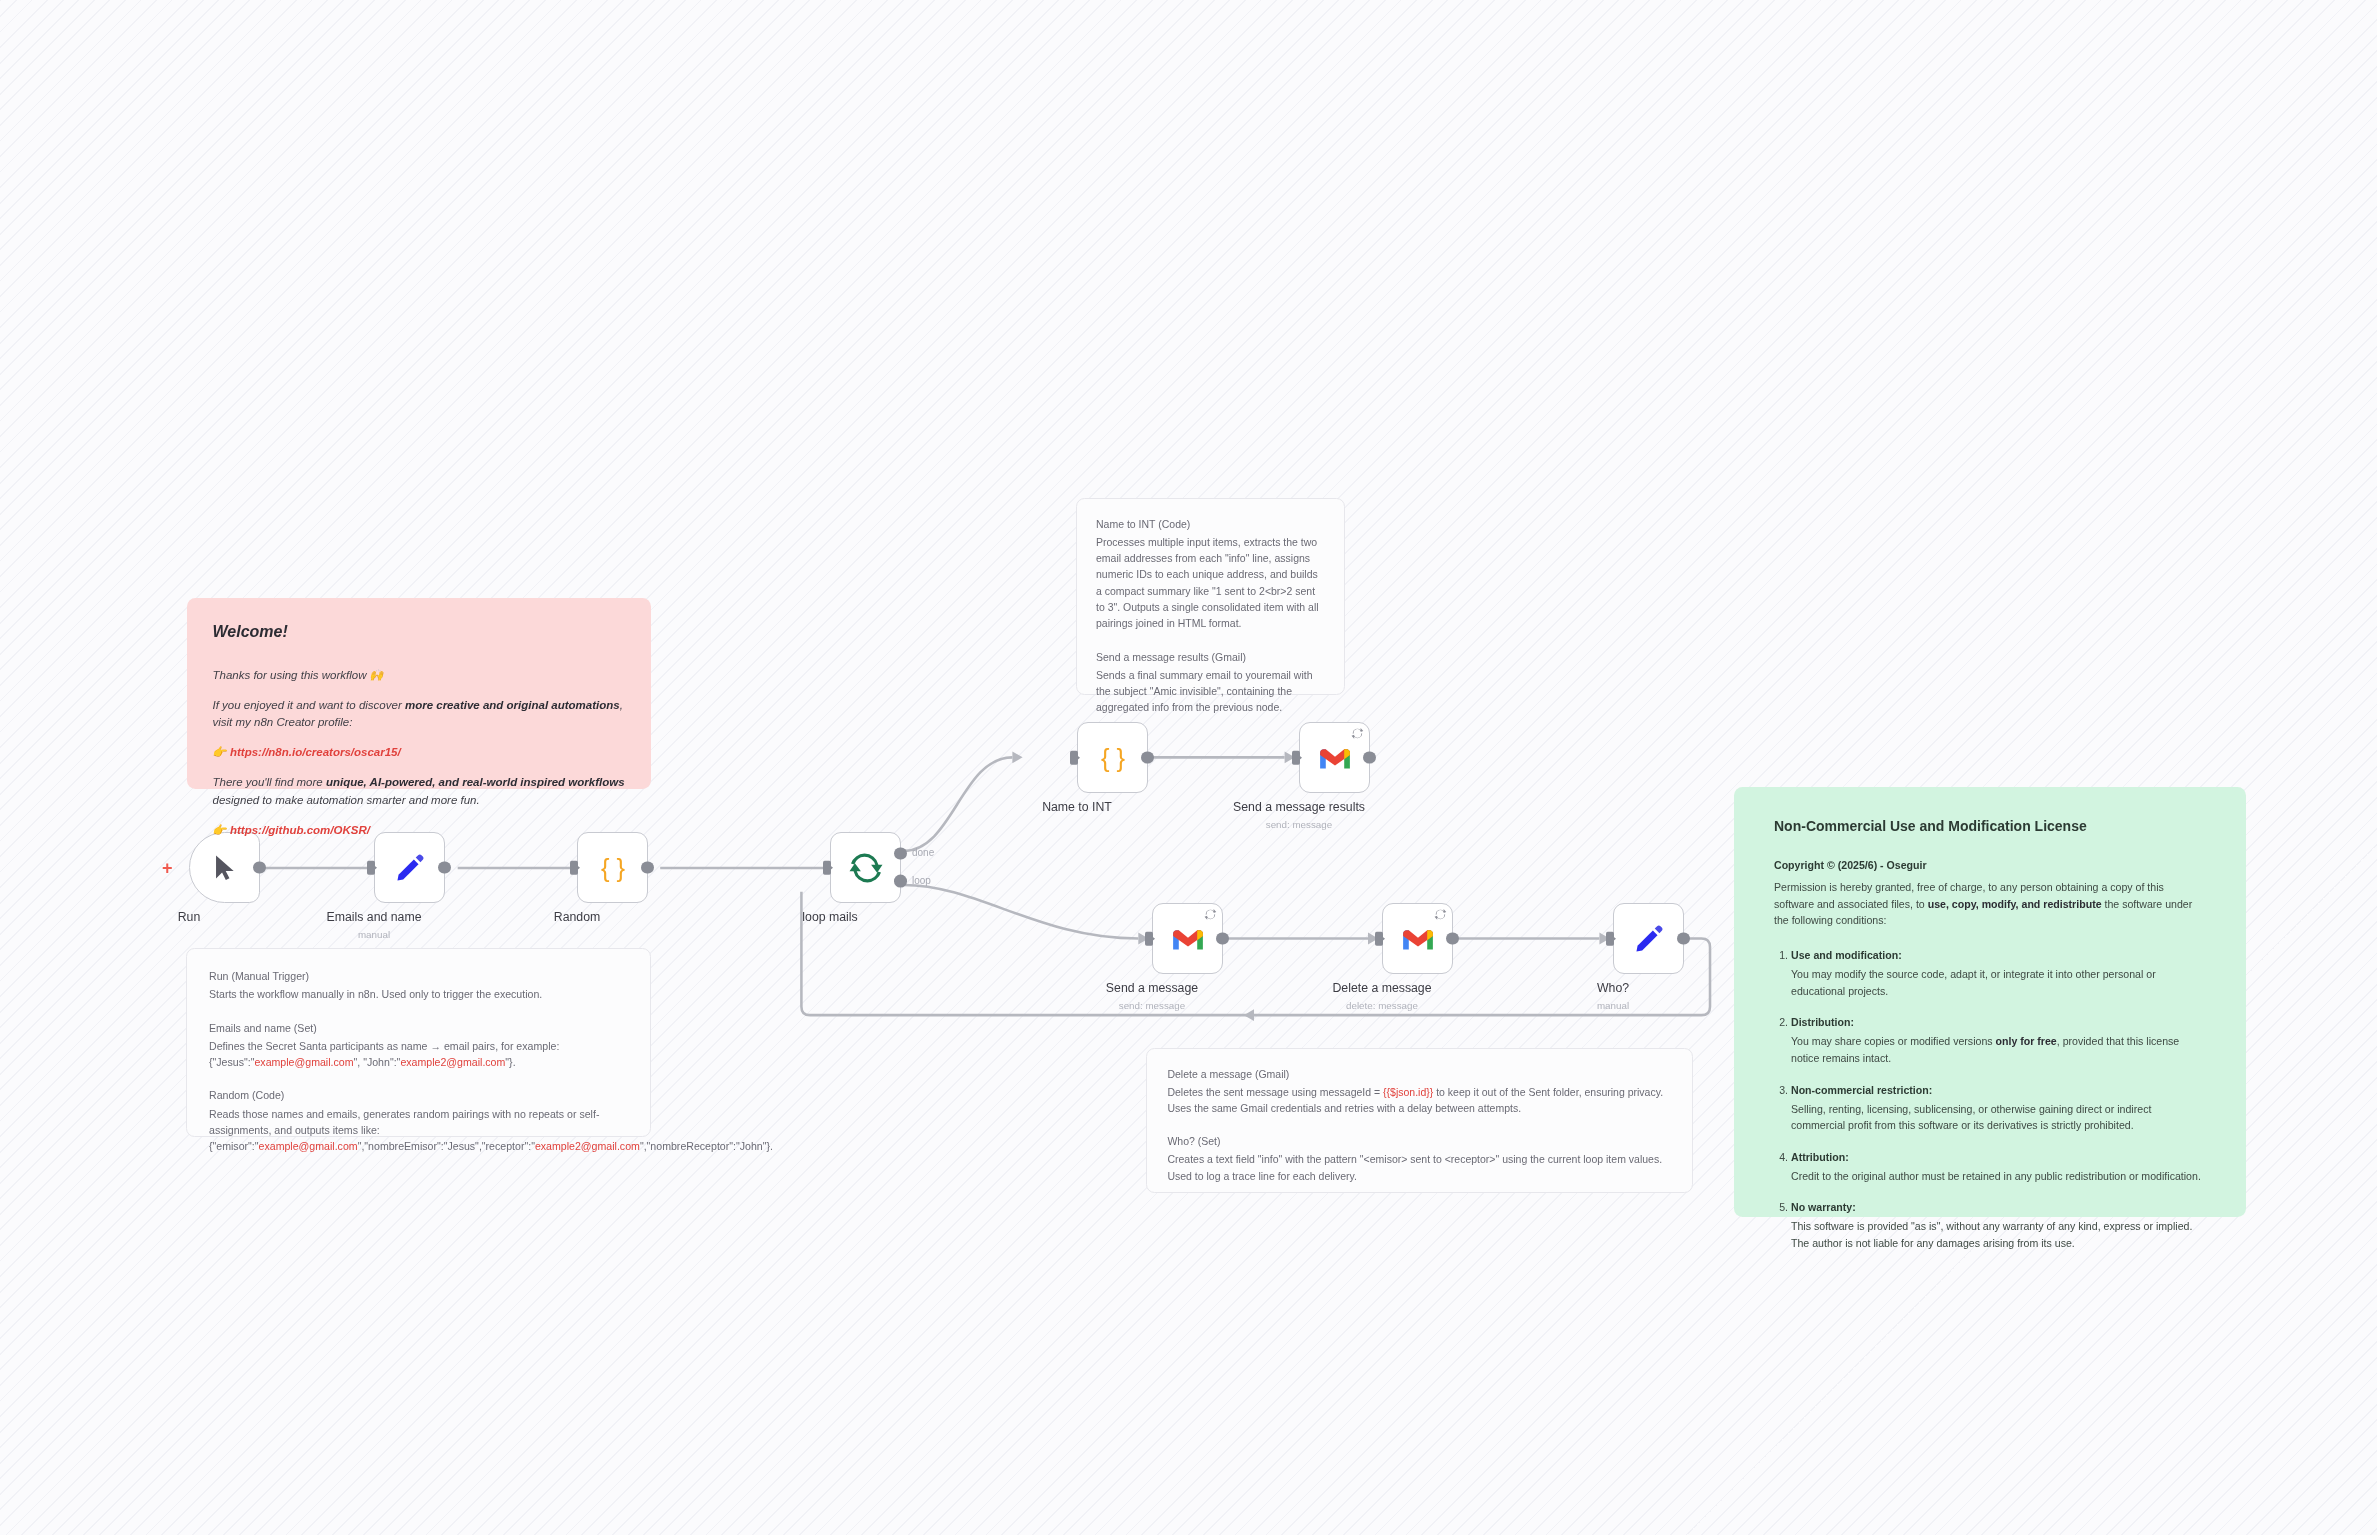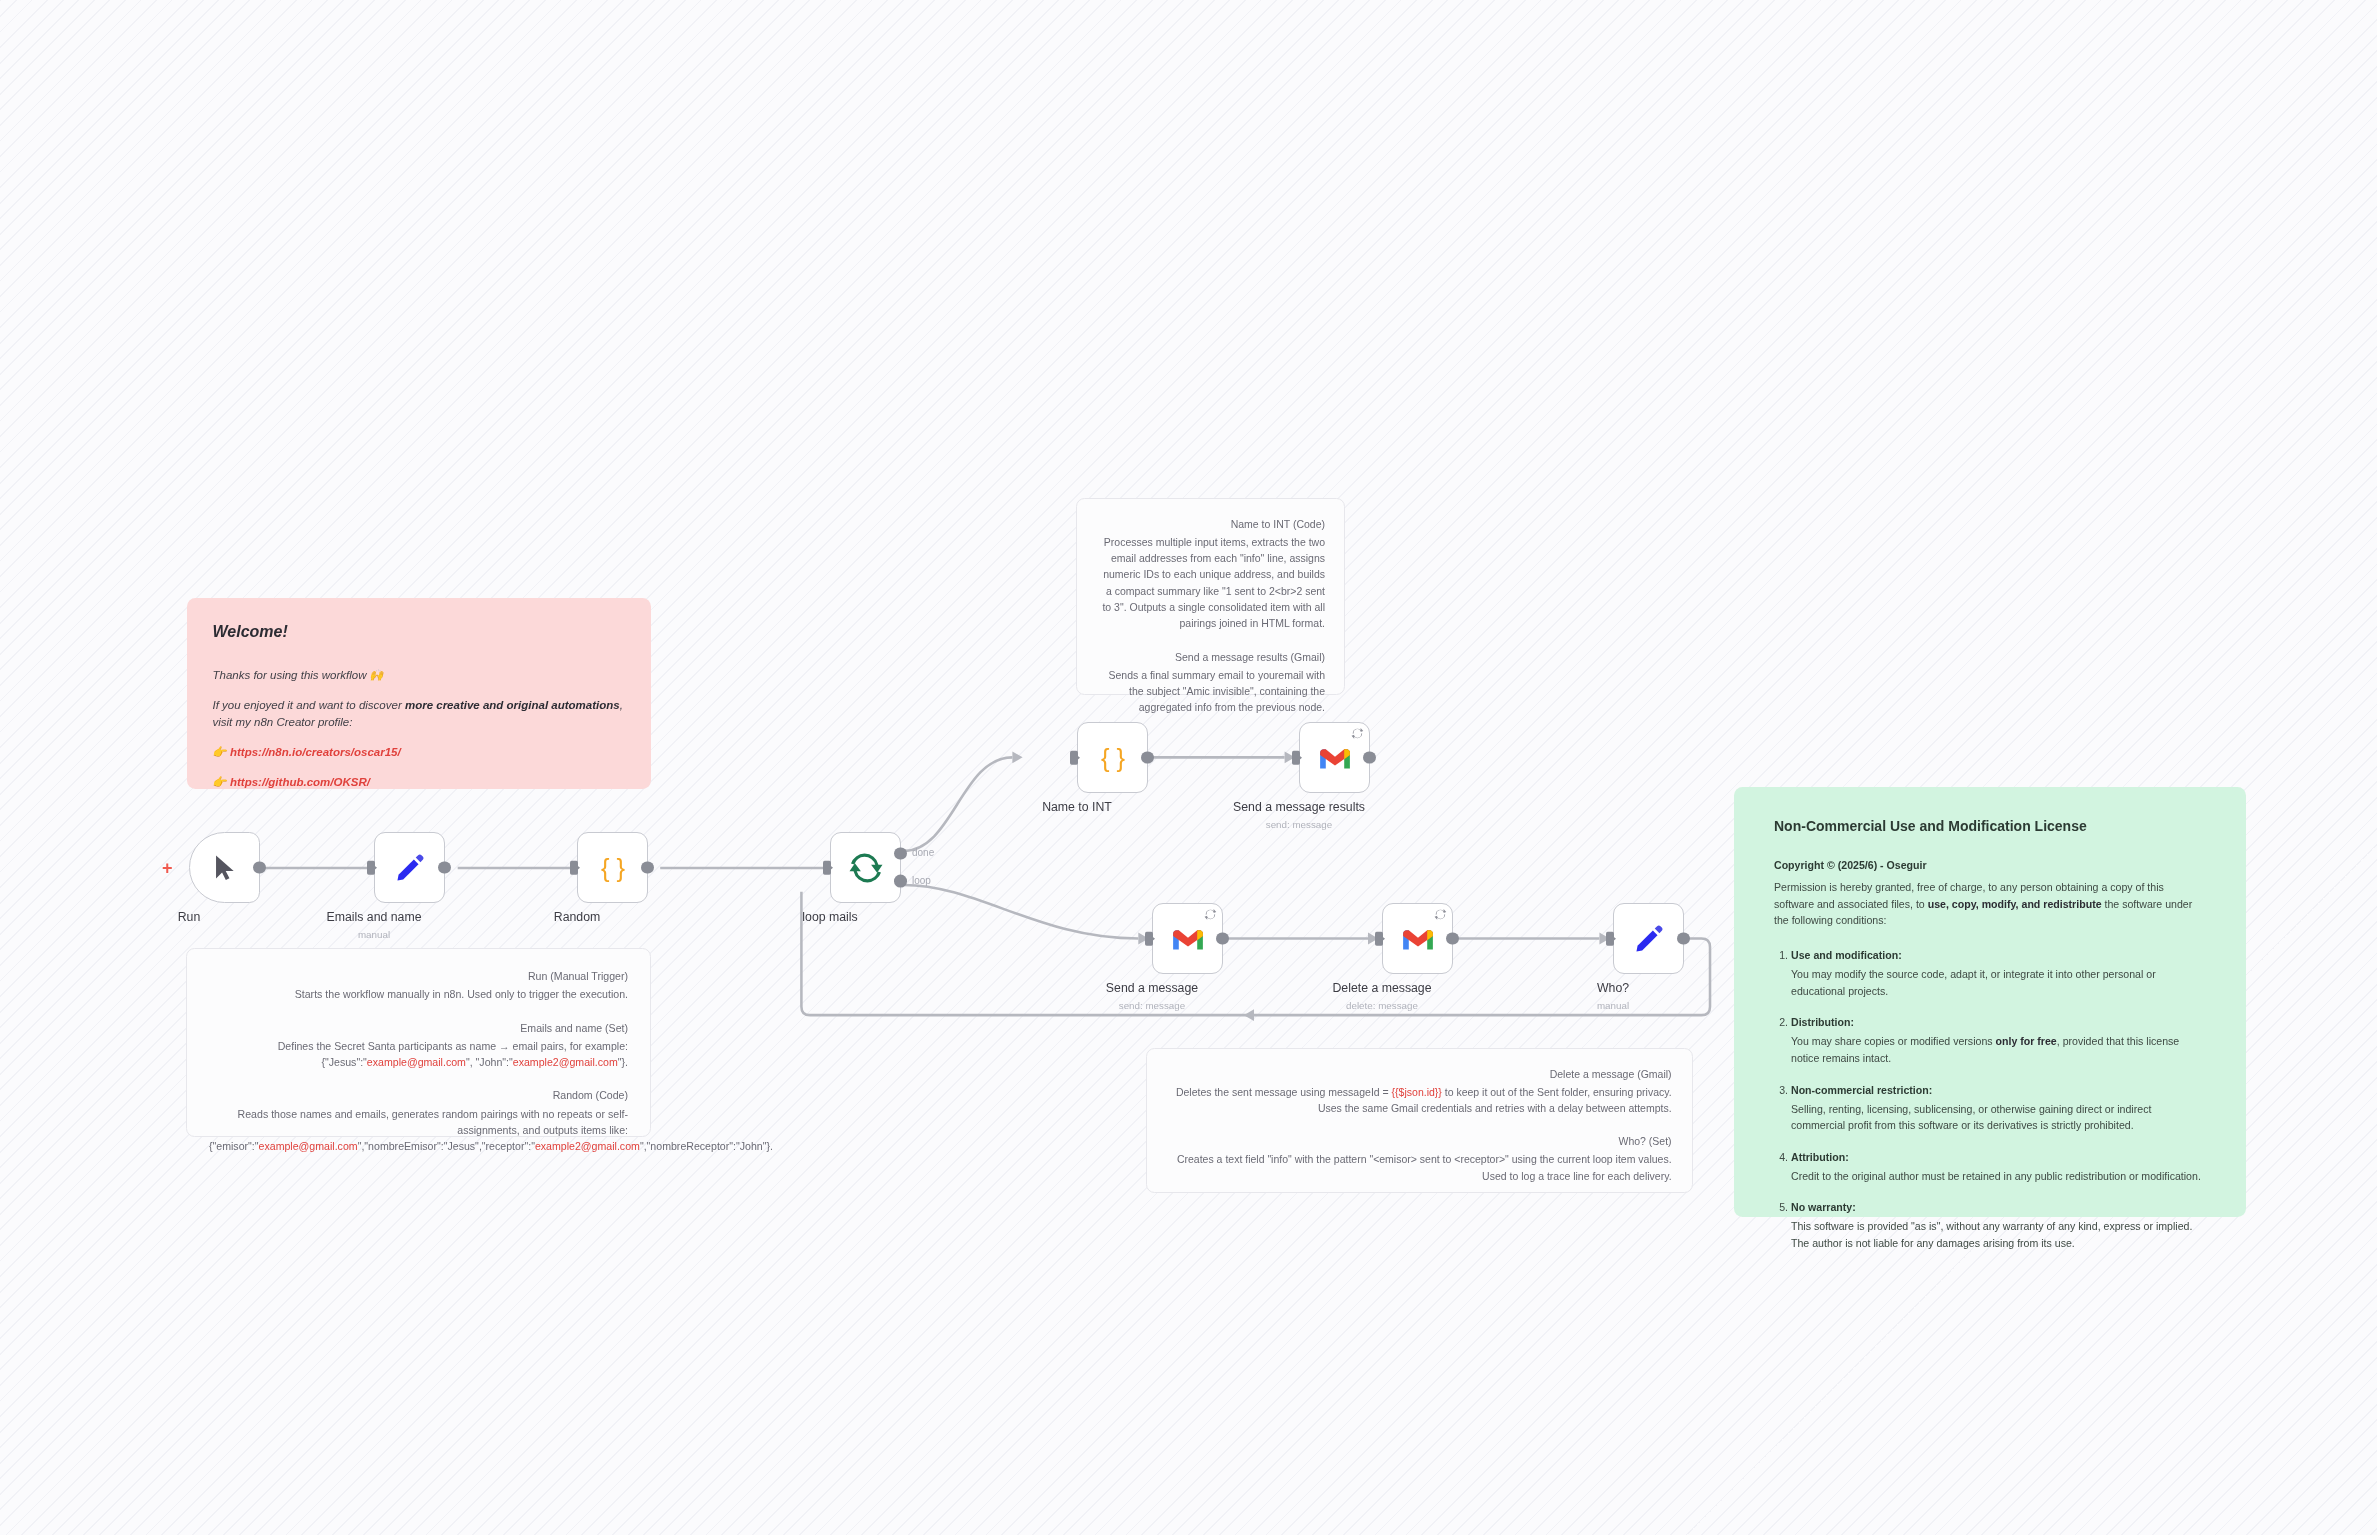--- a/index.html
+++ b/index.html
@@ -54,21 +54,20 @@
   }
   .note-pink {
     background: #fcd9d9;
     color: #3f3f46;
     font-style: italic;
   }
   .note-plain {
     background: #fcfcfd;
     border: 0.9px solid #e7e7ec;
     color: #6a6a74;
-    text-align: right;
   }
   .note-green {
     background: #d2f4e0;
     color: #3f4a44;
   }
   .note h3 {
     margin: 0 0 17px 0;
     font-size: 14.5px;
     font-weight: bold;
     color: #2c2c33;
@@ -420,20 +419,21 @@
     </div>
     <div class="node-caption">Who?</div>
     <div class="node-sub">manual</div>
   </div>
 
   <div class="note note-pink" id="note-welcome">
     <h3>Welcome!</h3>
     <p>Thanks for using this workflow 🙌</p>
     <p><span>If you enjoyed it and want to discover </span><b>more creative and original automations</b><span>, visit my n8n Creator profile:</span></p>
     <p class="lnk">👉 https://n8n.io/creators/oscar15/</p>
+    <p><span>There you'll find more </span><b>unique, AI-powered, and real-world inspired workflows</b><span> designed to make automation smarter and more fun.</span></p>
     <p class="lnk">👉 https://github.com/OKSR/</p>
   </div>
 
   <div class="note note-plain" id="note-nodes-left">
     <div class="sect">
       <span class="sect-title">Run (Manual Trigger)</span>
       <span>Starts the workflow manually in n8n. Used only to trigger the execution.</span>
     </div>
     <div class="sect">
       <span class="sect-title">Emails and name (Set)</span>

